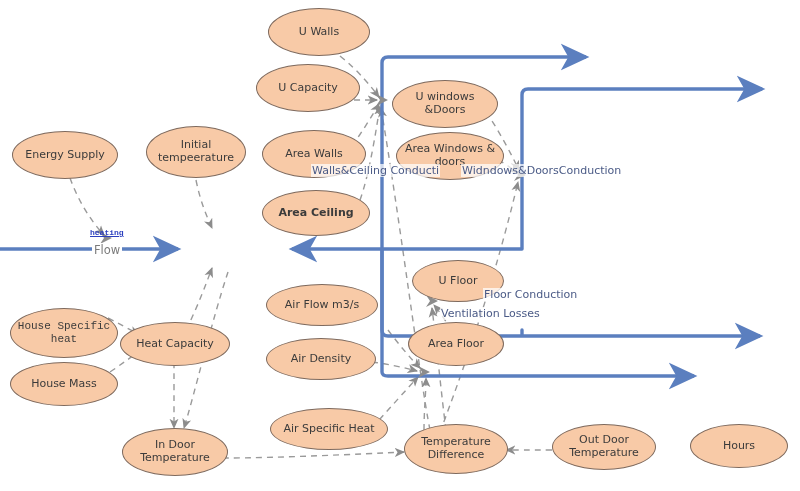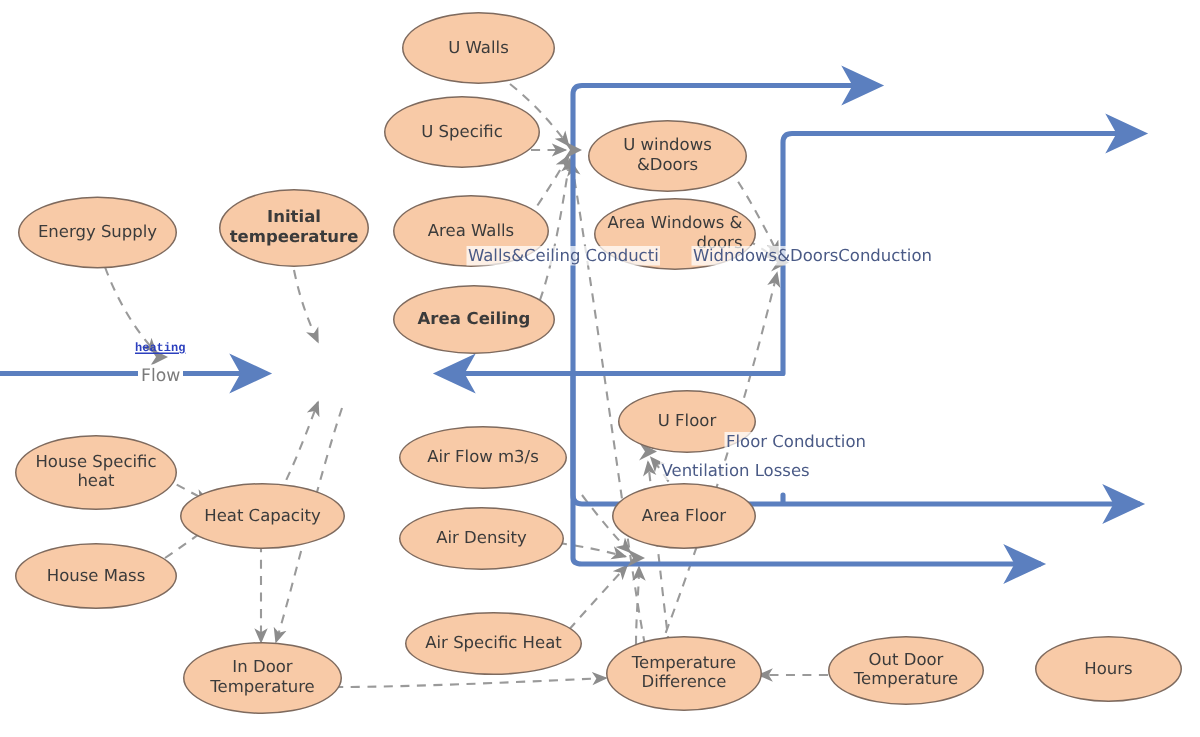--- a/index.html
+++ b/index.html
@@ -141,42 +141,42 @@
       <polygon points="418,366 430,372 418,378 422,372"></polygon>
       <polygon points="100,232 112,238 100,244 104,238"></polygon>
     </g>
   </svg>
 
   <div class="node-layer">
 
 
     <div class="ellipse-node" style="left:12px;top:131px;width:106px;height:48px;">Energy Supply</div>
 
-    <div class="ellipse-node" style="left:146px;top:126px;width:100px;height:52px;font-weight:bold;">Initial
+    <div class="ellipse-node" style="left:146px;top:126px;width:100px;height:52px;">Initial
 tempeerature</div>
 
     <div class="ellipse-node" style="left:268px;top:8px;width:102px;height:48px;">U Walls</div>
 
-    <div class="ellipse-node" style="left:256px;top:64px;width:104px;height:48px;">U Specific</div>
+    <div class="ellipse-node" style="left:256px;top:64px;width:104px;height:48px;">U Capacity</div>
 
     <div class="ellipse-node" style="left:262px;top:130px;width:104px;height:48px;">Area Walls</div>
 
     <div class="ellipse-node" style="left:262px;top:190px;width:108px;height:46px;font-weight:bold;">Area Ceiling</div>
 
     <div class="ellipse-node" style="left:392px;top:80px;width:106px;height:48px;">U windows
 &amp;Doors</div>
 
-    <div class="ellipse-node" style="left:396px;top:132px;width:108px;height:48px;text-align:right;">Area Windows &amp;
+    <div class="ellipse-node" style="left:396px;top:132px;width:108px;height:48px;">Area Windows &amp;
 doors</div>
 
     <div class="ellipse-node" style="left:412px;top:260px;width:92px;height:42px;">U Floor</div>
 
     <div class="ellipse-node" style="left:408px;top:322px;width:96px;height:44px;">Area Floor</div>
 
-    <div class="ellipse-node" style="left:10px;top:290px;width:108px;height:50px;">House Specific
+    <div class="ellipse-node" style="left:10px;top:308px;width:108px;height:50px;font-family:Liberation Mono, monospace;">House Specific
 heat</div>
 
     <div class="ellipse-node" style="left:10px;top:362px;width:108px;height:44px;">House Mass</div>
 
     <div class="ellipse-node" style="left:120px;top:322px;width:110px;height:44px;">Heat Capacity</div>
 
     <div class="ellipse-node" style="left:266px;top:284px;width:112px;height:42px;text-align:right;">Air Flow m3/s</div>
 
     <div class="ellipse-node" style="left:266px;top:338px;width:110px;height:42px;">Air Density</div>
 

